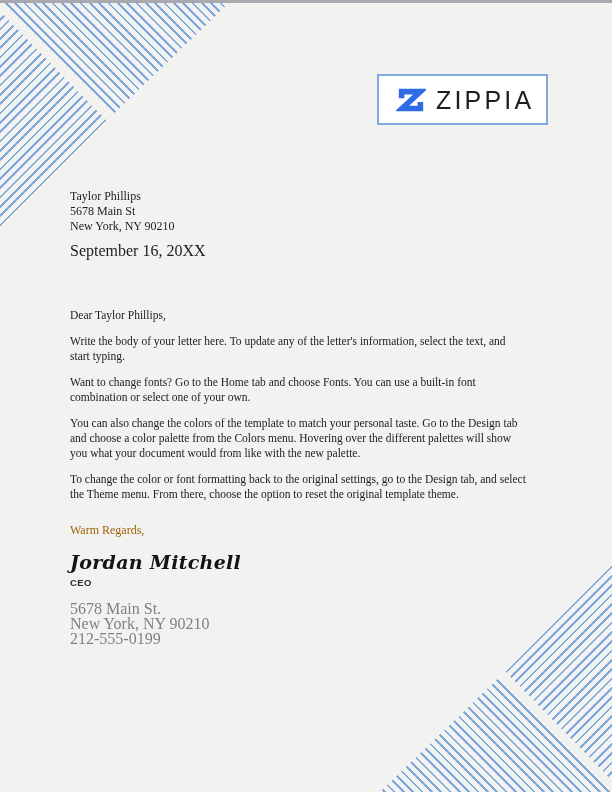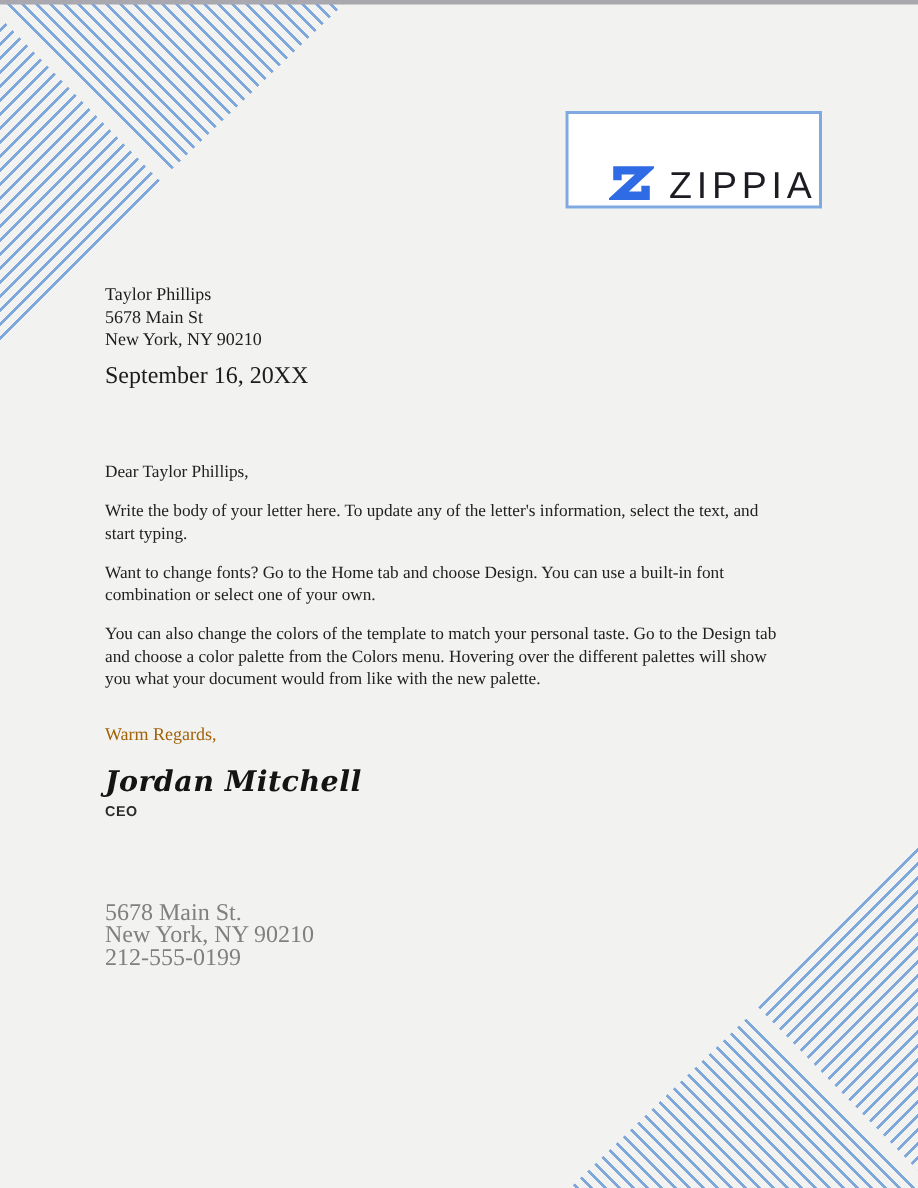--- a/index.html
+++ b/index.html
@@ -21,23 +21,23 @@
     background:repeating-linear-gradient(45deg,#7ea7db 0 2.1px,rgba(0,0,0,0) 2.1px 6.6px);
     clip-path:polygon(0 0,100% 0,49% 49%);
   }
   .stripes-b{ 
     position:absolute;inset:0;
     background:repeating-linear-gradient(135deg,#7ea7db 0 2.1px,rgba(0,0,0,0) 2.1px 6.6px);
     clip-path:polygon(0 5%,46% 52%,0 100%);
   }
   
   .logo-box{
-    position:absolute;left:377px;top:74px;width:171px;height:65px;
+    position:absolute;left:377px;top:74px;width:171px;height:51px;
     background:#ffffff;border:2px solid #7fa9e0;box-sizing:border-box;
-    display:flex;align-items:flex-end;padding-left:27px;gap:10px;
+    display:flex;align-items:center;padding-left:17px;gap:10px;
   }
   .z-icon{width:30px;height:30px;flex:0 0 auto;display:block;}
   .brand-text{
     font-family:"Liberation Sans", sans-serif;
     font-size:25px;font-weight:500;letter-spacing:3.2px;
     color:#1c1c22;line-height:1;padding-top:1px;
   }
   
   .address-block{
     position:absolute;left:70px;top:189px;
@@ -100,30 +100,34 @@
 
 <div class="letter-body">
   <div class="para">Dear Taylor Phillips,</div>
 
   <div class="para">
     <div>Write the body of your letter here. To update any of the letter's information, select the text, and</div>
     <div>start typing.</div>
   </div>
 
   <div class="para">
-    <div>Want to change fonts? Go to the Home tab and choose Design. You can use a built-in font</div>
+    <div>Want to change fonts? Go to the Home tab and choose Fonts. You can use a built-in font</div>
     <div>combination or select one of your own.</div>
   </div>
 
   <div class="para">
     <div>You can also change the colors of the template to match your personal taste. Go to the Design tab</div>
     <div>and choose a color palette from the Colors menu. Hovering over the different palettes will show</div>
     <div>you what your document would from like with the new palette.</div>
   </div>
 
+  <div class="para">
+    <div>To change the color or font formatting back to the original settings, go to the Design tab, and select</div>
+    <div>the Theme menu. From there, choose the option to reset the original template theme.</div>
+  </div>
 
   <div class="closing">Warm Regards,</div>
   <div class="sig-name">Jordan Mitchell</div>
   <div class="sig-title">CEO</div>
 </div>
 
 <div class="footer-block">
   <div>5678 Main St.</div>
   <div>New York, NY 90210</div>
   <div>212-555-0199</div>

